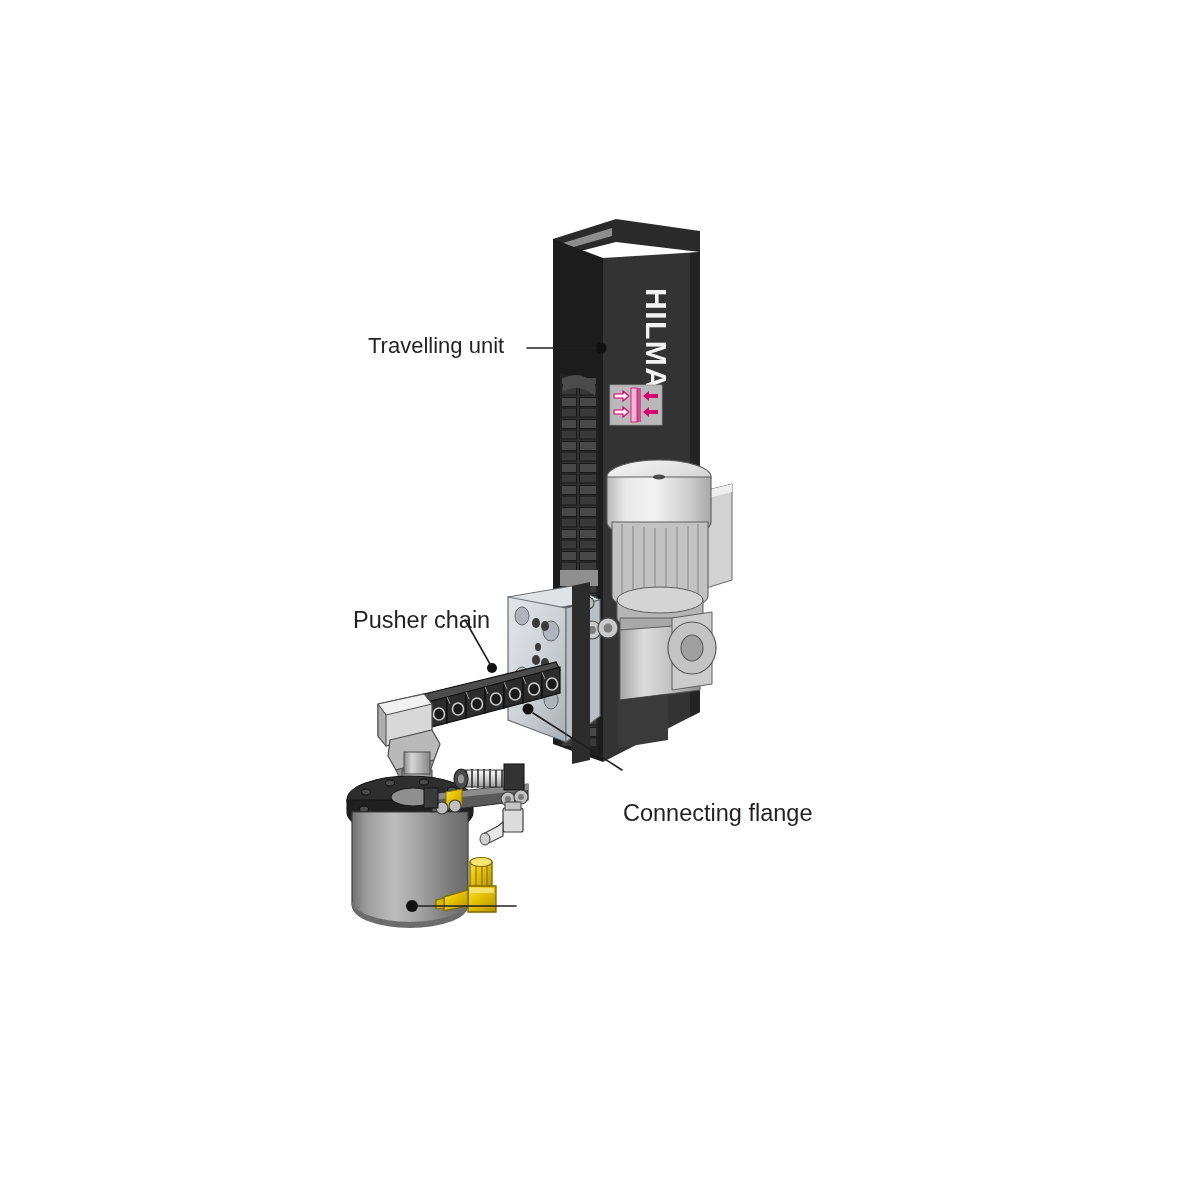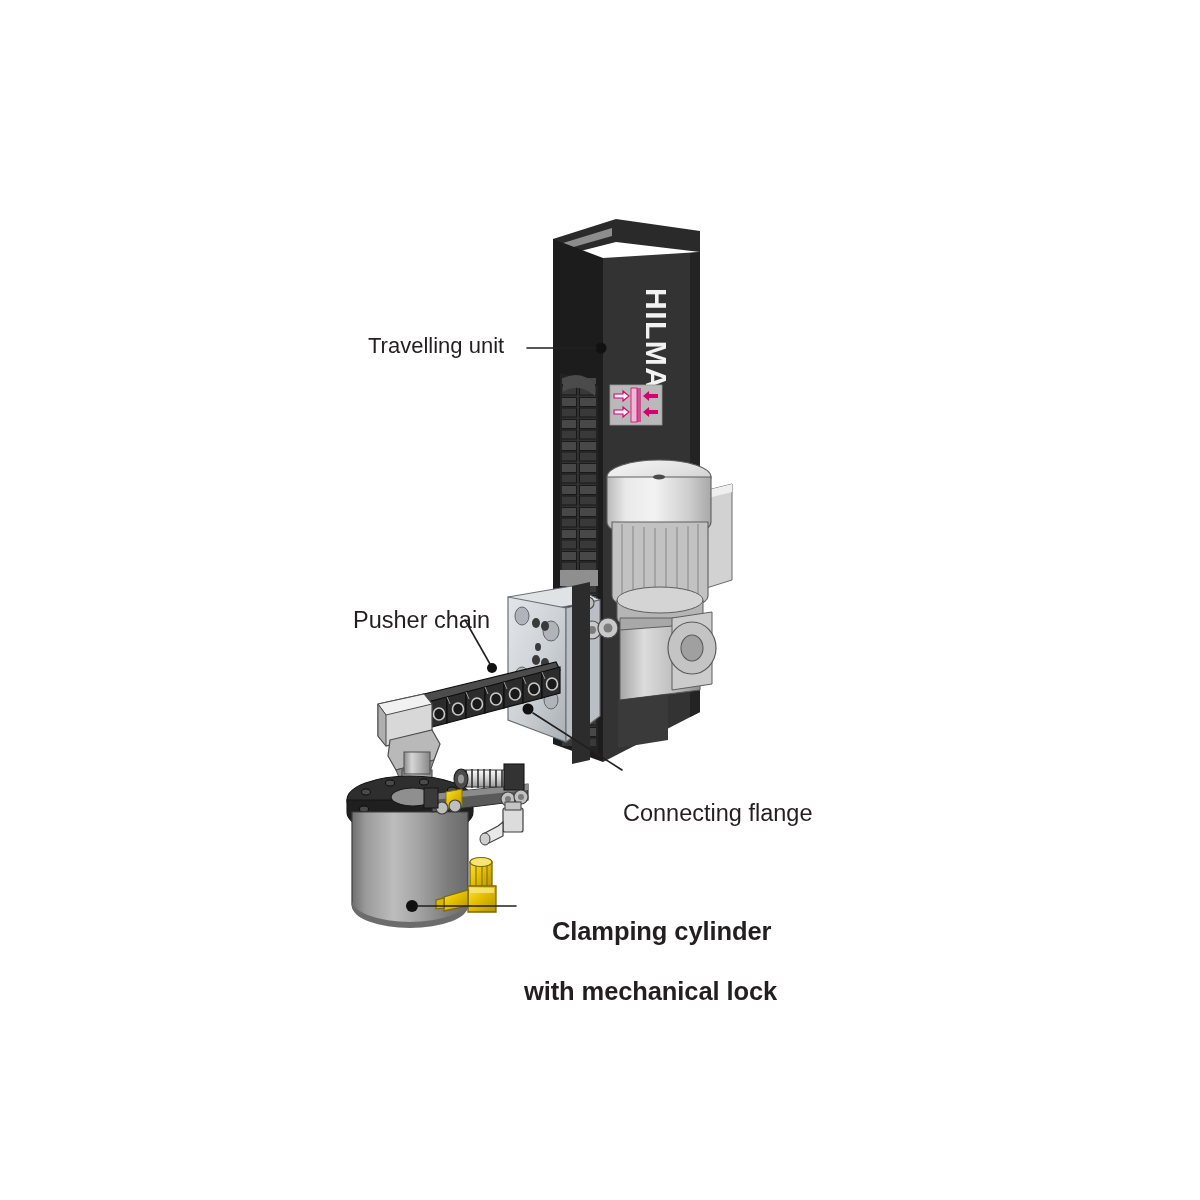--- a/index.html
+++ b/index.html
@@ -357,18 +357,14 @@
       <line x1="417" y1="906" x2="516" y2="906"></line>
     </g>
   </svg>
 
   <div class="lbl lbl-travel">Travelling unit</div>
 
   <div class="lbl lbl-pusher">Pusher chain</div>
 
   <div class="lbl lbl-flange">Connecting flange</div>
 
-  <div class="lbl lbl-clamp">
-    <span class="l1">Clamping cylinder</span>
-    <span class="l2">with mechanical lock</span>
-  </div>
 
 </div>
 
 </body></html>

